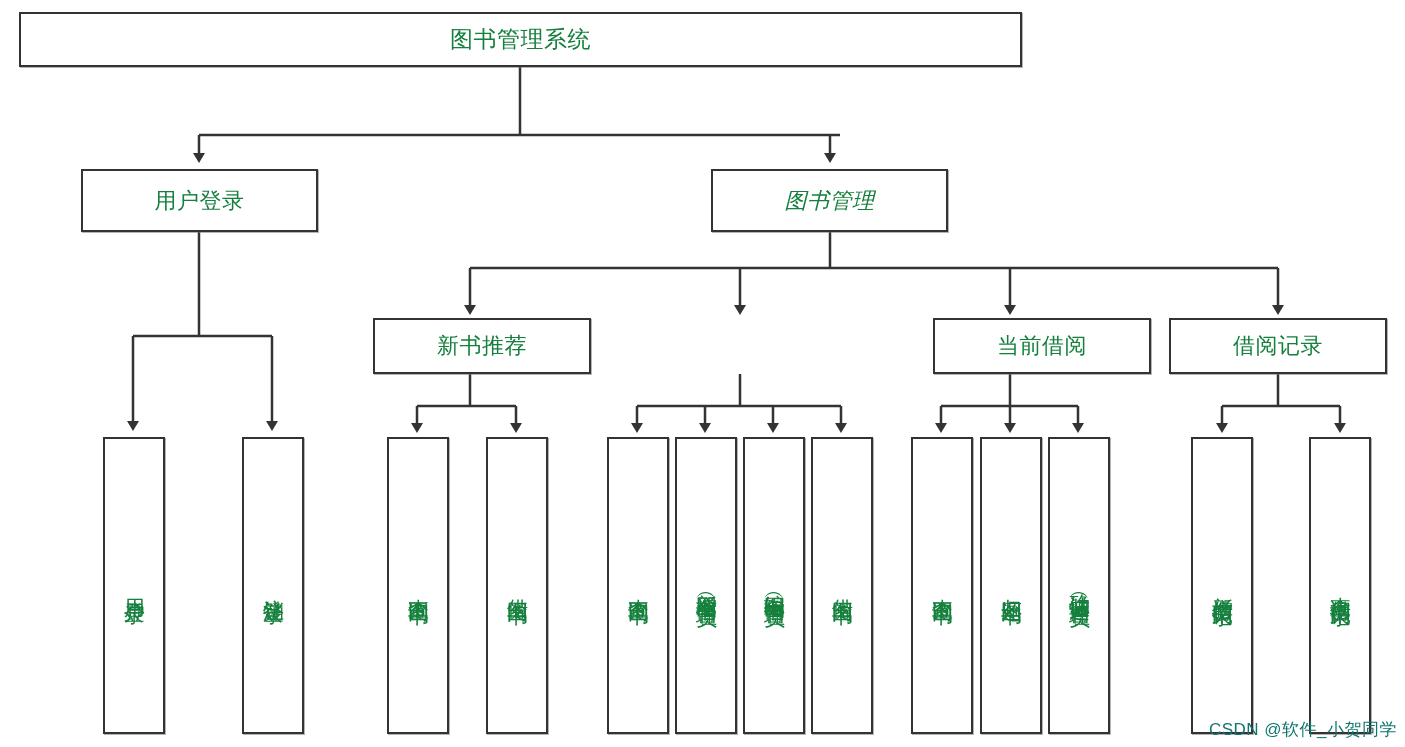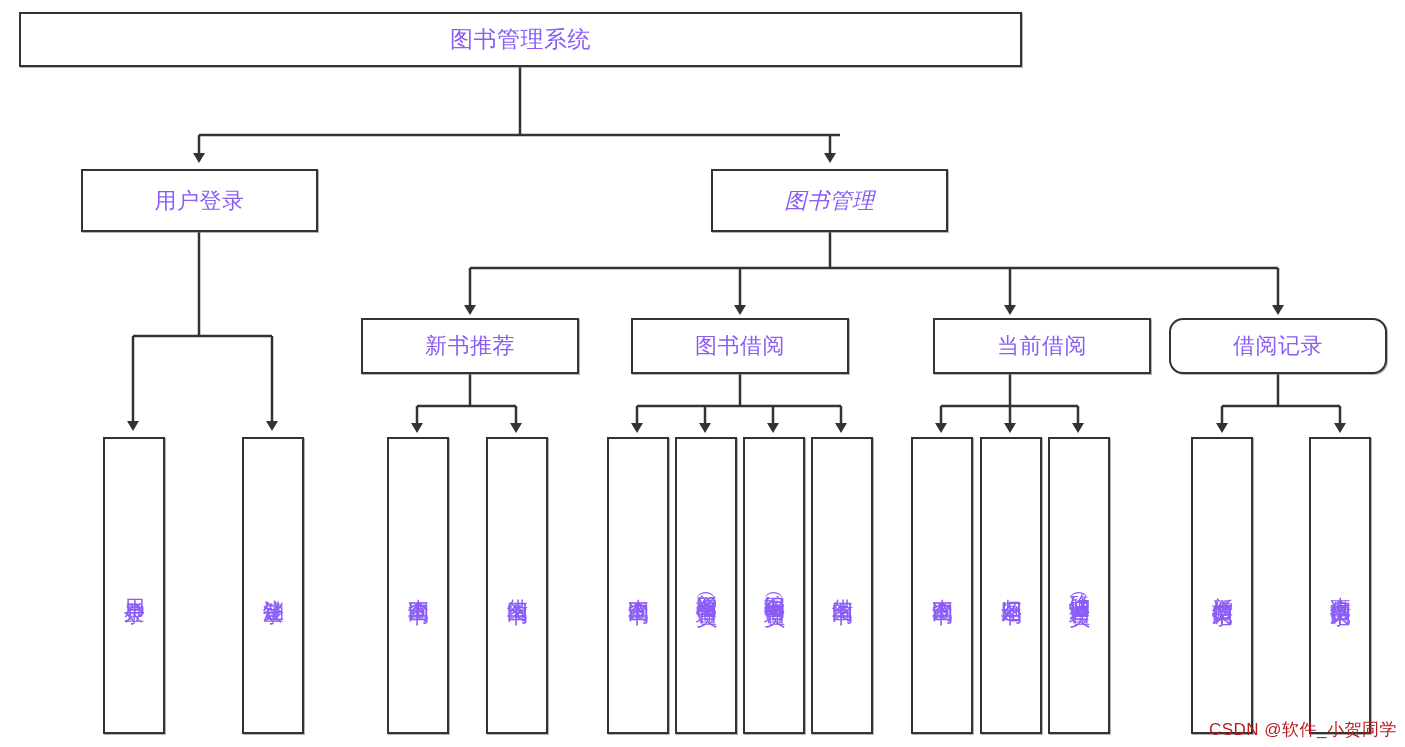--- a/index.html
+++ b/index.html
@@ -26,21 +26,21 @@
     pointer-events: none;
   }
   .node {
     position: absolute;
     box-sizing: border-box;
     border: 2px solid #333333;
     background: #ffffff;
     display: flex;
     align-items: center;
     justify-content: center;
-    color: #8b5cf6;
+    color: #15803d;
     box-shadow: 1px 1px 0 rgba(120,120,120,0.55);
   }
   .node.horiz {
     font-size: 22px;
     letter-spacing: 0.5px;
     white-space: nowrap;
   }
   .node.vert {
     writing-mode: vertical-rl;
     text-orientation: upright;
@@ -58,21 +58,21 @@
     writing-mode: vertical-rl;
     text-orientation: upright;
     display: block;
     max-height: 100%;
   }
   #watermark {
     position: absolute;
     right: 8px;
     bottom: 6px;
     font-size: 17px;
-    color: #b91c1c;
+    color: #0f766e;
     letter-spacing: 0.5px;
     white-space: nowrap;
     user-select: none;
   }
 </style>
 </head>
 <body>
 
 <div id="canvas">
 
@@ -130,30 +130,27 @@
     <span>图书管理系统</span>
   </div>
 
   <div class="node horiz" style="left:81px; top:169px; width:237px; height:63px;">
     <span>用户登录</span>
   </div>
   <div class="node horiz" style="left:711px; top:169px; width:237px; height:63px;font-style:italic;">
     <span>图书管理</span>
   </div>
 
-  <div class="node horiz" style="left:361px; top:318px; width:218px; height:56px;">
+  <div class="node horiz" style="left:373px; top:318px; width:218px; height:56px;">
     <span>新书推荐</span>
-  </div>
-  <div class="node horiz" style="left:631px; top:318px; width:218px; height:56px;">
-    <span>图书借阅</span>
   </div>
   <div class="node horiz" style="left:901px; top:318px; width:218px; height:56px;margin-left:32px;">
     <span>当前借阅</span>
   </div>
-  <div class="node horiz" style="left:1169px; top:318px; width:218px; height:56px;border-radius:14px;">
+  <div class="node horiz" style="left:1169px; top:318px; width:218px; height:56px;">
     <span>借阅记录</span>
   </div>
 
   <div class="node vert" style="left:103px; top:437px; width:62px; height:297px;">
     <span class="vlabel">用户登录</span>
   </div>
   <div class="node vert" style="left:242px; top:437px; width:62px; height:297px;">
     <span class="vlabel">注销登录</span>
   </div>
 

